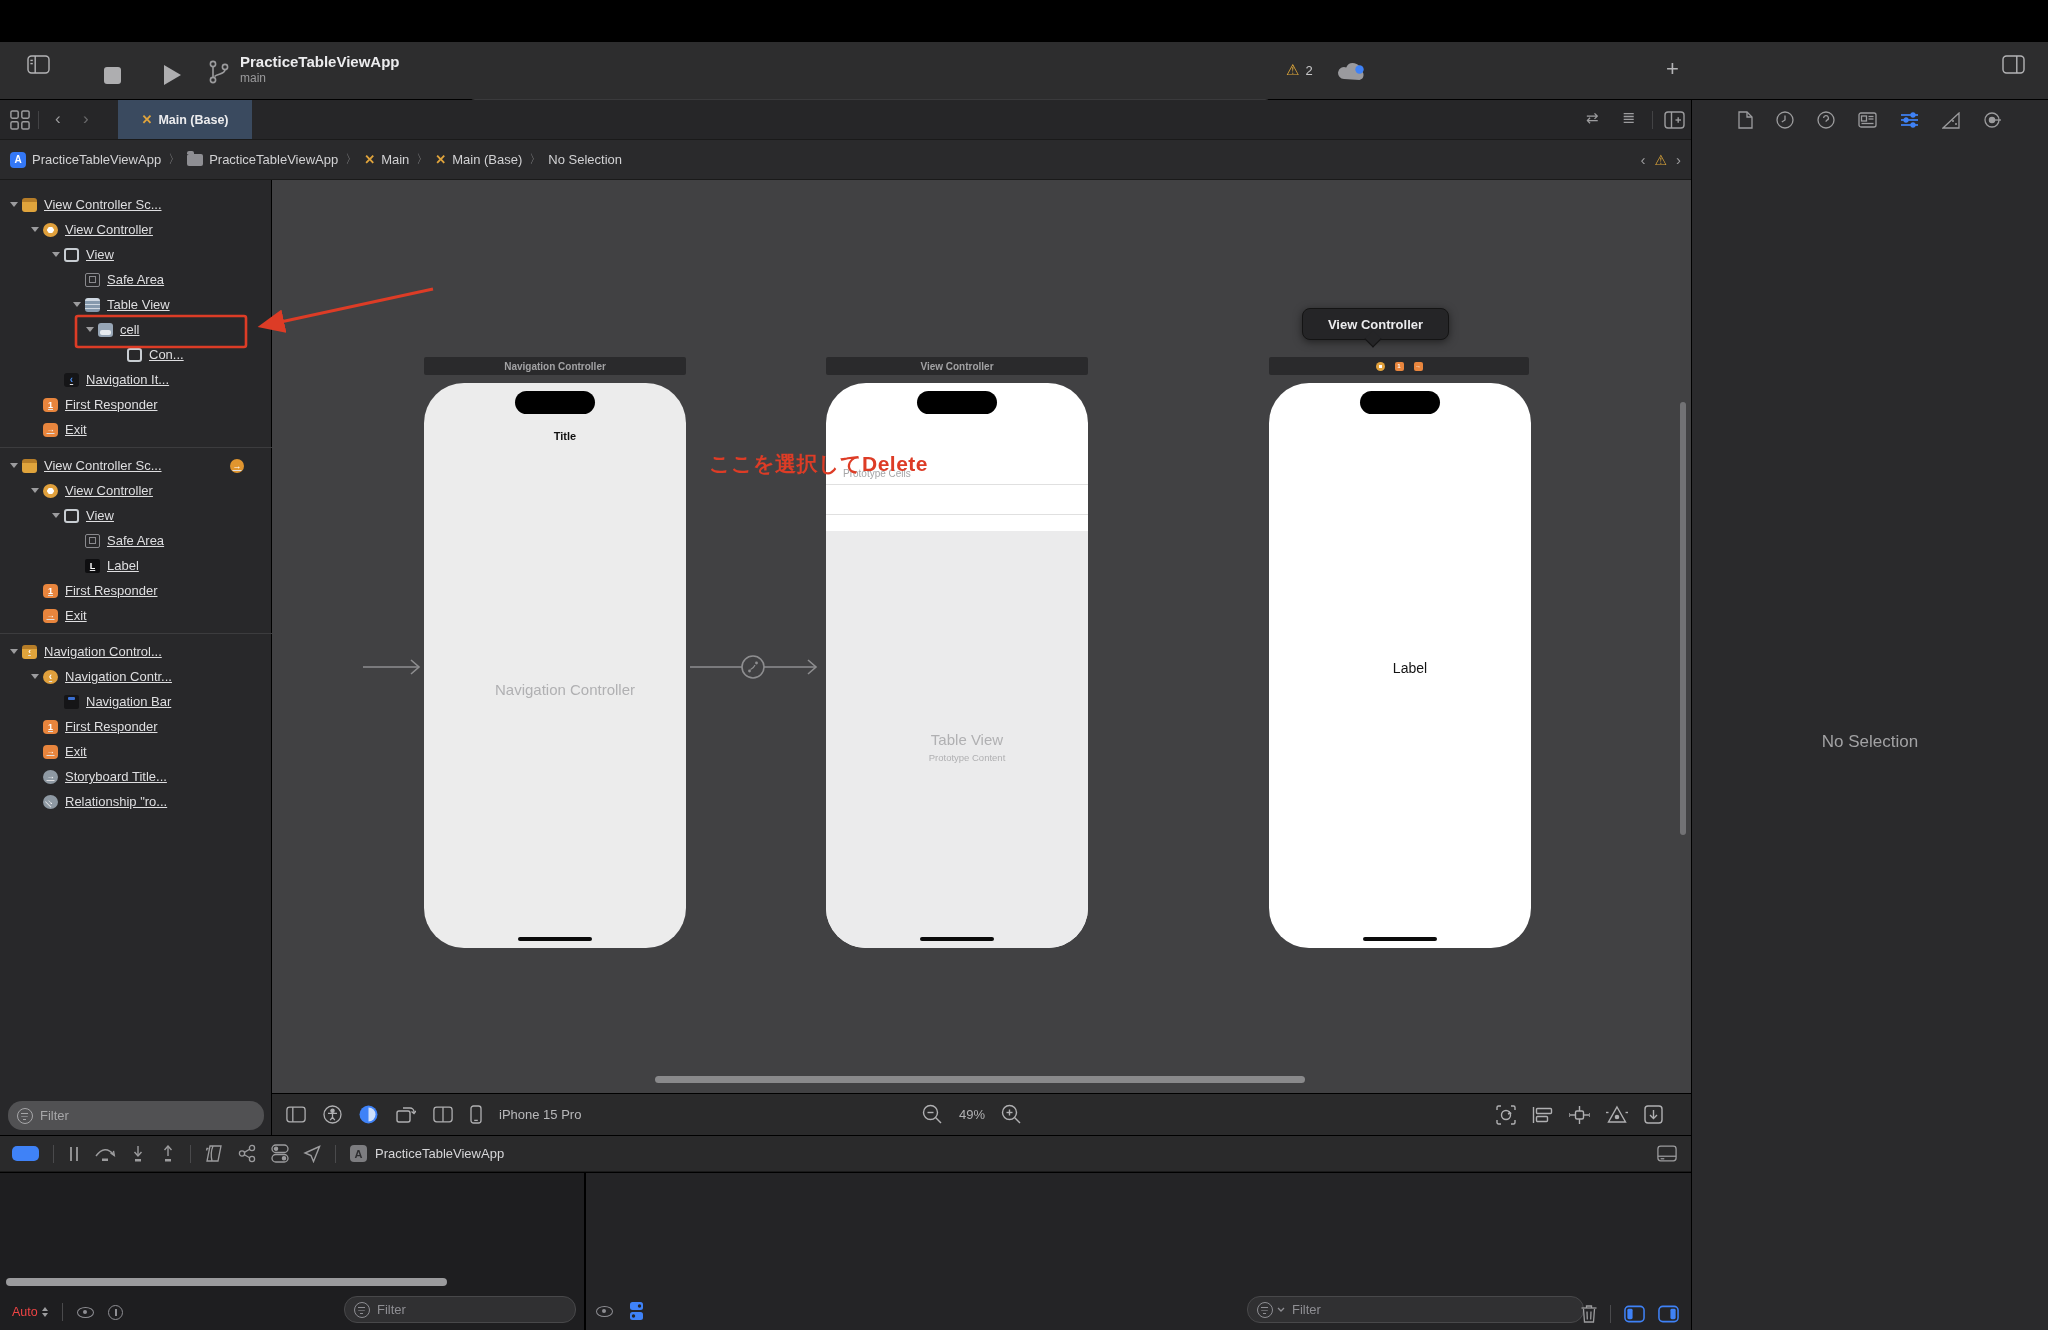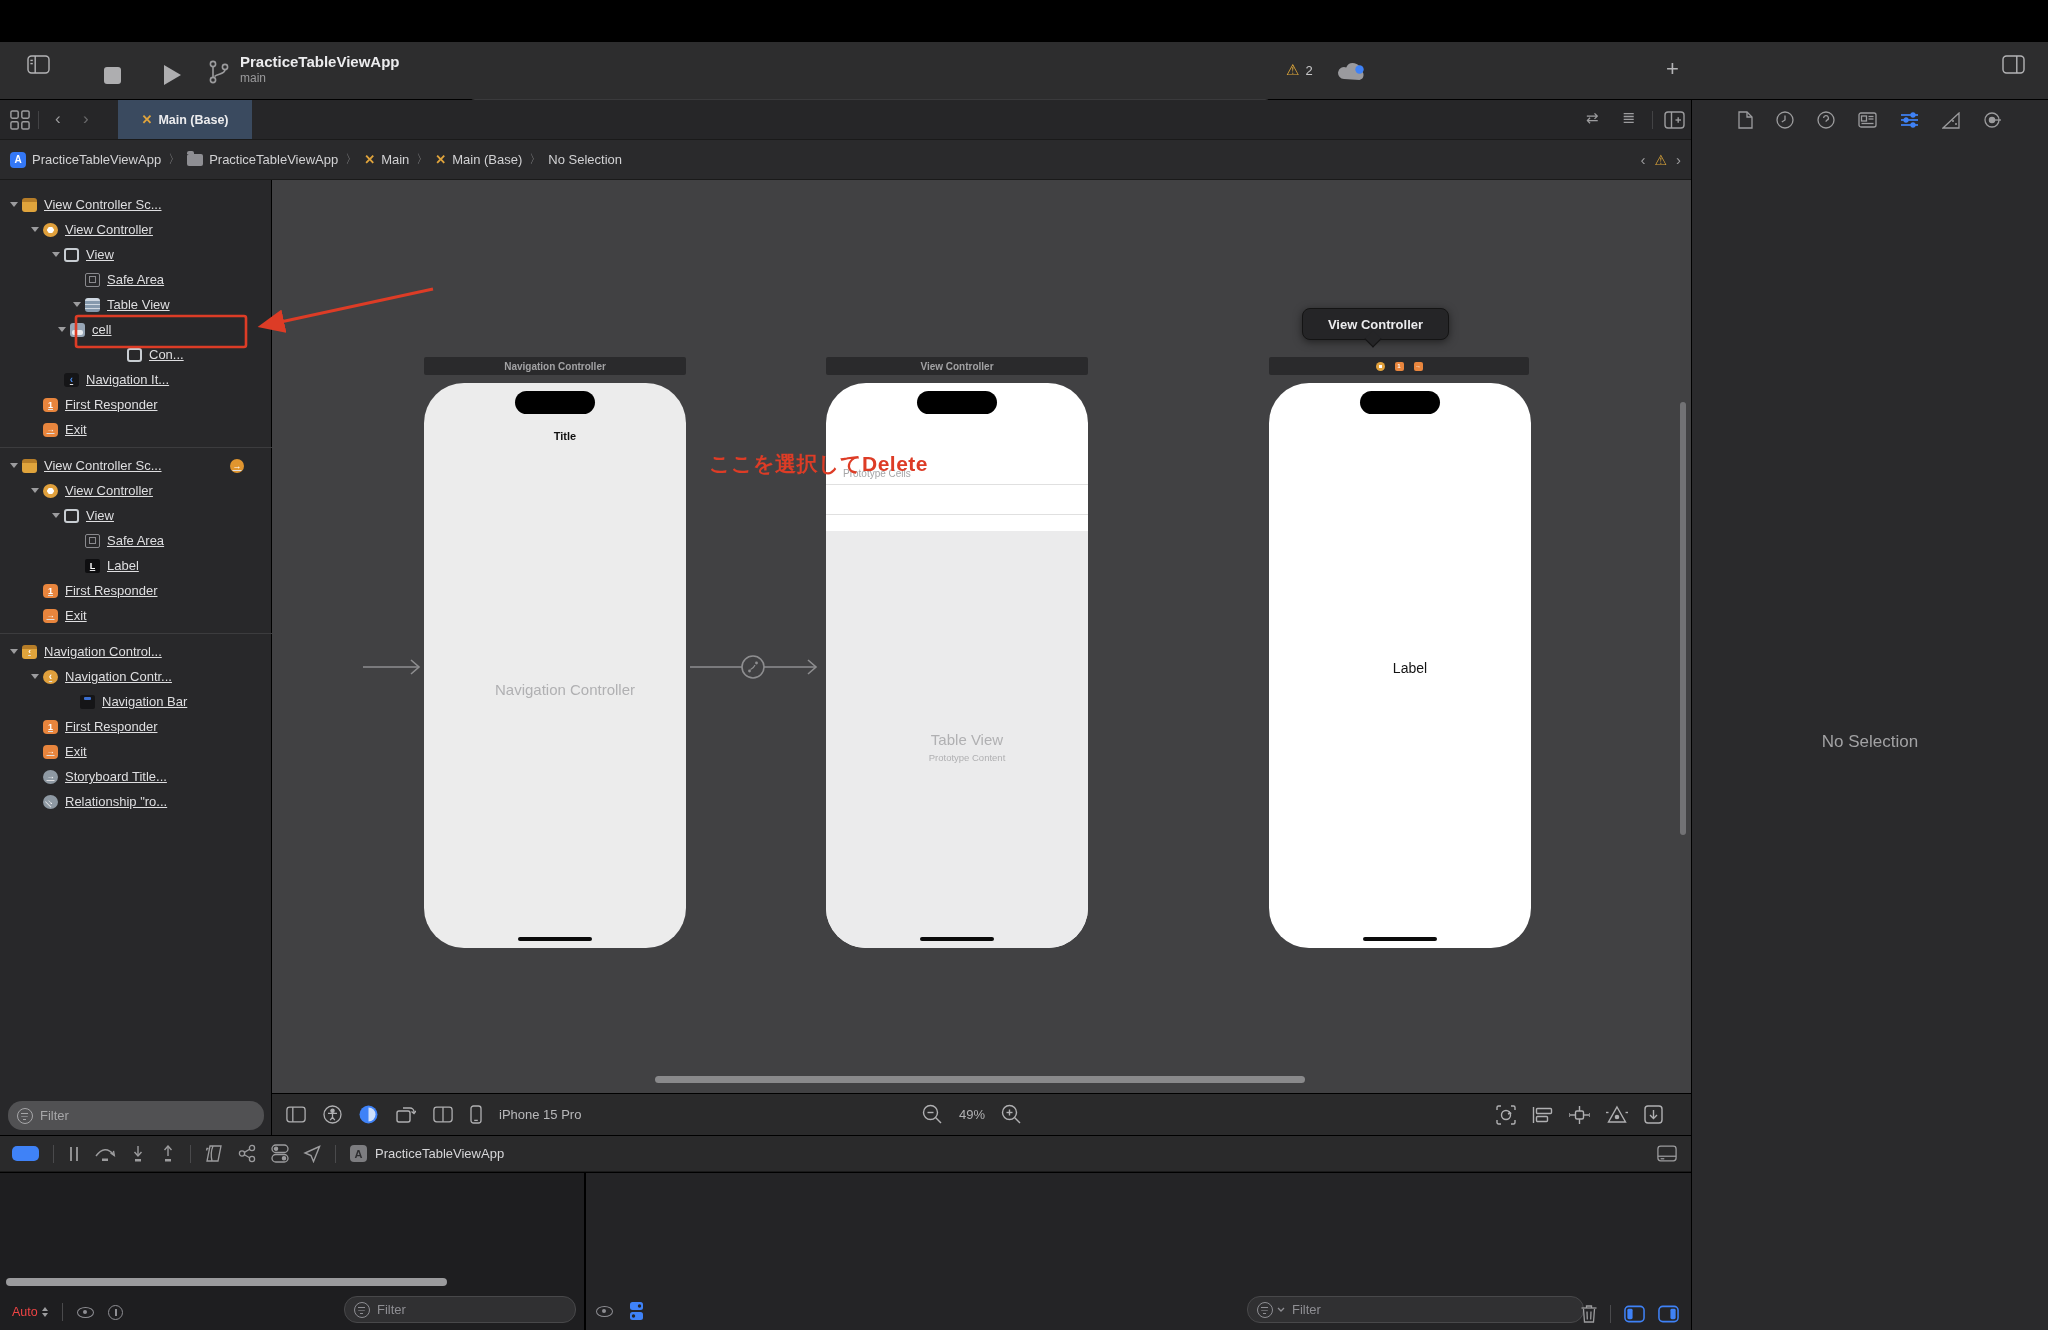--- a/index.html
+++ b/index.html
@@ -306,21 +306,21 @@
       <div class="orow" style="padding-left: 69px;">
         <span class="chev hide"></span>
         <span class="ti ic-safearea"></span>
         <span>Safe Area</span>
       </div>
       <div class="orow" style="padding-left: 69px;">
         <span class="chev"></span>
         <span class="ti ic-tableview"></span>
         <span>Table View</span>
       </div>
-      <div class="orow" style="padding-left: 54px;">
+      <div class="orow" style="padding-left: 82px;">
         <span class="chev"></span>
         <span class="ti ic-cell"></span>
         <span>cell</span>
       </div>
       <div class="orow" style="padding-left: 111px;">
         <span class="chev hide"></span>
         <span class="ti ic-view"></span>
         <span>Con...</span>
       </div>
       <div class="orow" style="padding-left: 48px;">
@@ -395,21 +395,21 @@
         </span>
         <span>Navigation Control...</span>
       </div>
       <div class="orow" style="padding-left: 27px;">
         <span class="chev"></span>
         <span class="ti ic-navc">
           <i style="font-style: normal;">‹</i>
         </span>
         <span>Navigation Contr...</span>
       </div>
-      <div class="orow" style="padding-left: 64px; text-align: center;">
+      <div class="orow" style="padding-left: 48px; text-align: center;">
         <span class="chev hide"></span>
         <span class="ti ic-navbar"></span>
         <span>Navigation Bar</span>
       </div>
       <div class="orow" style="padding-left: 27px;">
         <span class="chev hide"></span>
         <span class="ti ic-fr">
           <i style="font-style: normal;">1</i>
         </span>
         <span>First Responder</span>

